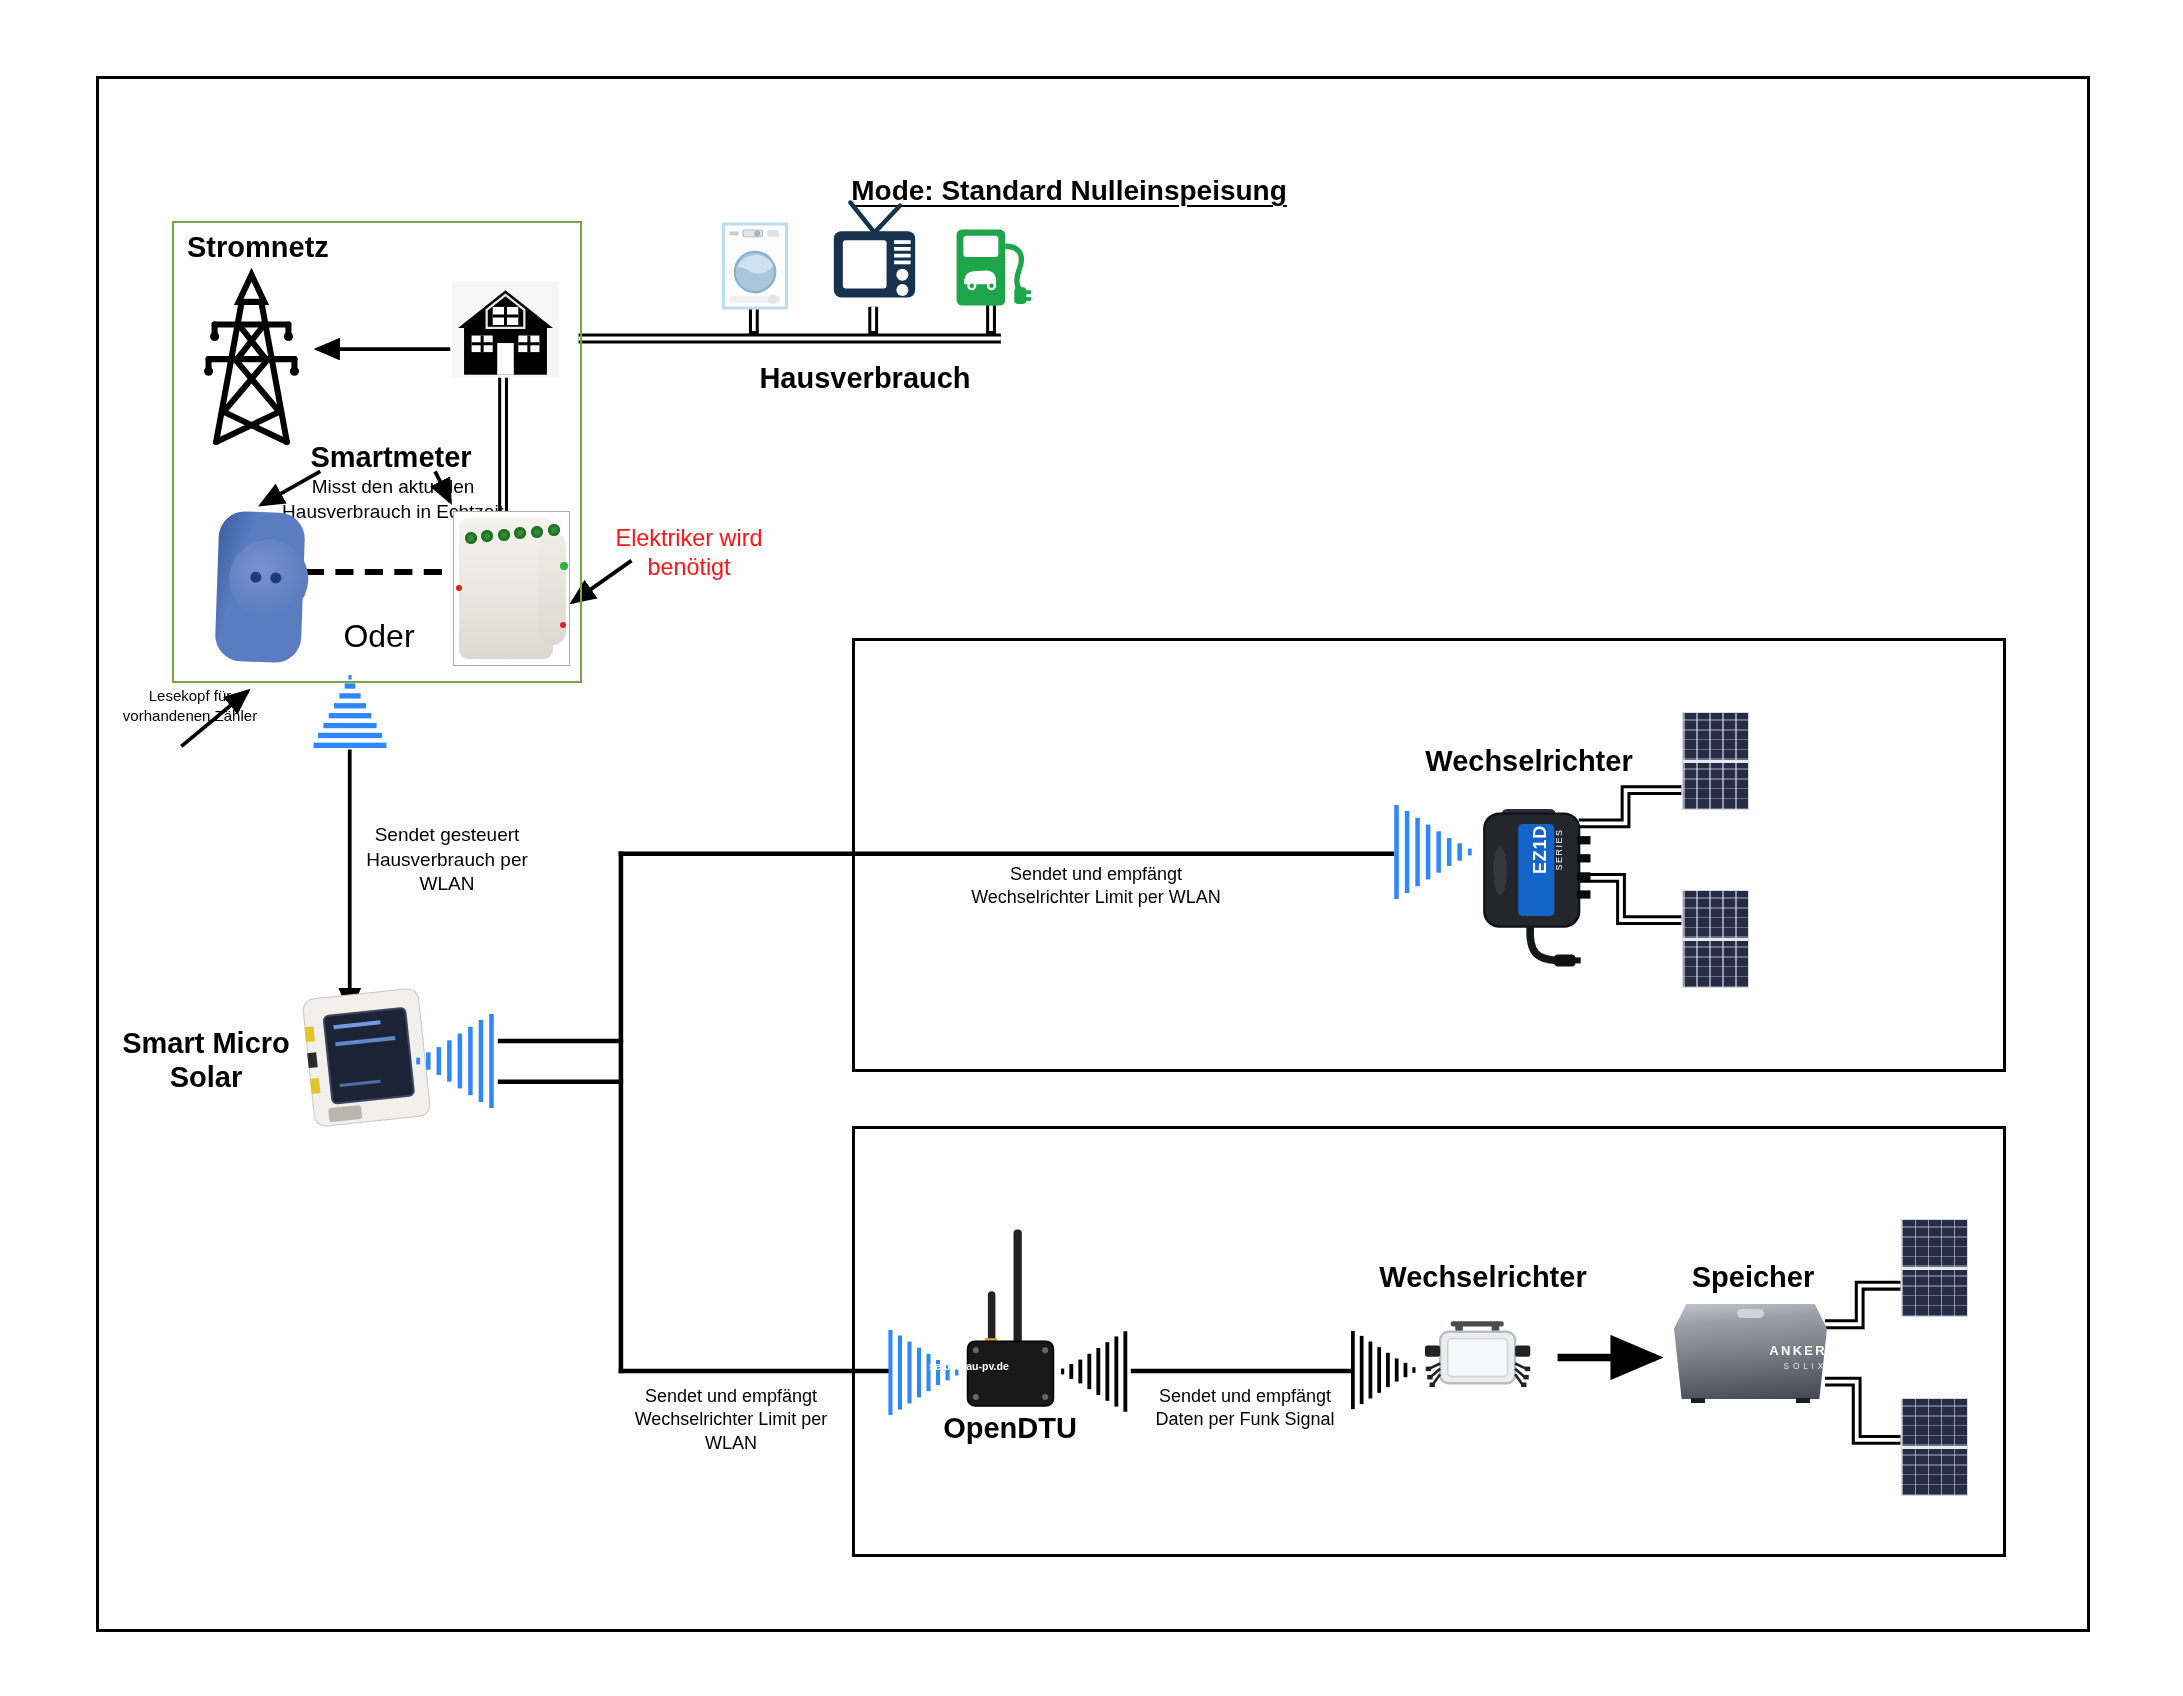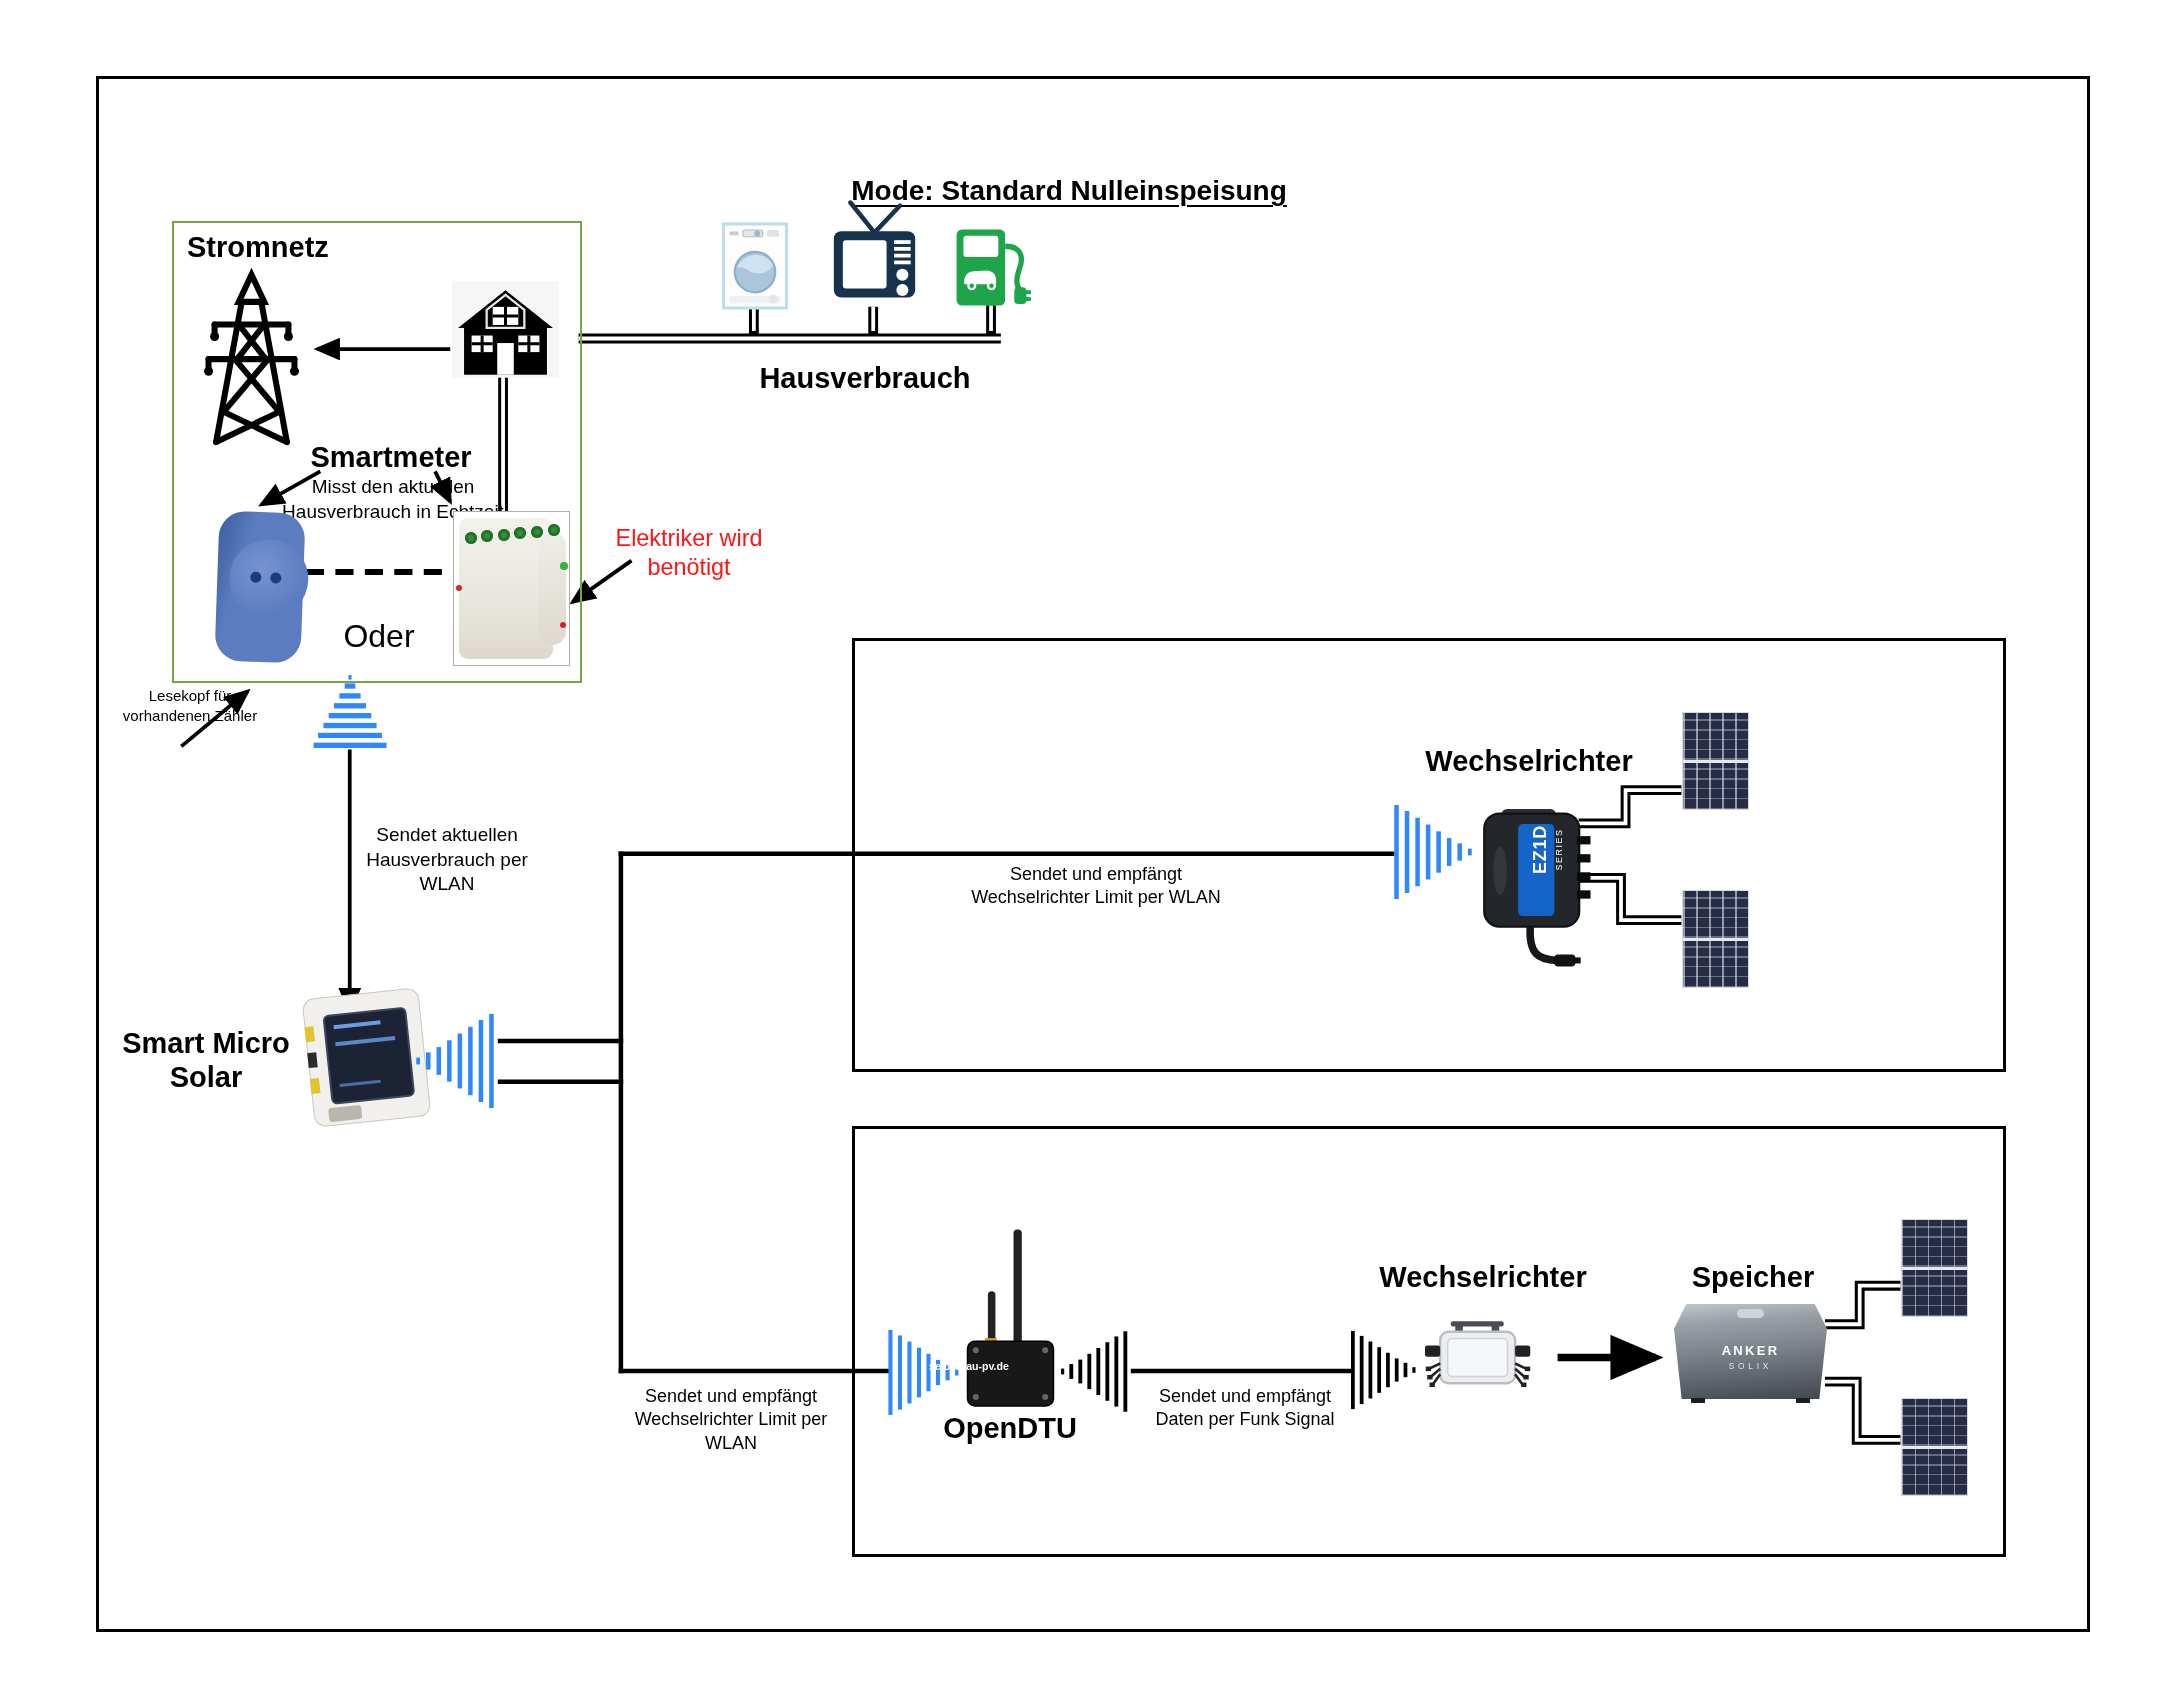--- a/index.html
+++ b/index.html
@@ -18,21 +18,21 @@
   .panel{background-color:#262c44;border:1.5px solid #d5d8e0;
     background-image:
       linear-gradient(#e8e8ee,#e8e8ee),
       repeating-linear-gradient(90deg,rgba(235,237,245,.55) 0 1.5px,transparent 1.5px 13px),
       repeating-linear-gradient(0deg,rgba(170,175,200,.5) 0 1.5px,transparent 1.5px 9.8px);
     background-repeat:no-repeat,repeat,repeat;
     background-size:100% 3px,auto,auto;
     background-position:0 50%,0 0,0 0;}
   .speicher{background:linear-gradient(175deg,#c2c7cd 0%,#9aa0a7 20%,#7d838b 48%,#42474f 100%);
     clip-path:polygon(8% 0,92% 0,100% 26%,95% 100%,5% 100%,0 26%);}
-  .scrtxt{position:absolute;left:0;right:0;color:#fff;text-align:center;font-weight:bold;}
+  .scrtxt{position:absolute;left:0;right:0;color:#fff;text-align:right;font-weight:bold;}
 </style>
 </head>
 <body>
 
 <div id="stage">
 
   <div class="abs frame" style="left:96px;top:76px;width:1988px;height:1550px;"></div>
 
   <div class="abs ctr title" style="left:1069px;top:175px;">Mode: Standard Nulleinspeisung</div>
 
@@ -221,21 +221,21 @@
       <rect x="29" y="37" width="42" height="7"></rect>
       <rect x="22" y="50" width="56" height="7"></rect>
       <rect x="15" y="63" width="70" height="7"></rect>
       <rect x="8" y="76" width="84" height="7"></rect>
       <rect x="2" y="89" width="96" height="7"></rect>
     </g>
   </svg>
 
   <div class="abs ctr note" style="left:190px;top:686px;font-size:15px;">Lesekopf für
 vorhandenen Zähler</div>
-  <div class="abs ctr note" style="left:447px;top:823px;">Sendet aktuellen
+  <div class="abs ctr note" style="left:447px;top:823px;">Sendet gesteuert
 Hausverbrauch per
 WLAN</div>
 
   <div class="abs ctr lbl big" style="left:206px;top:1026px;">Smart Micro
 Solar</div>
 
   <div class="abs" style="left:308px;top:993px;width:115px;height:127px;transform:rotate(-6deg);
               background:#f1f0ec;border:1.5px solid #c9c7c0;border-radius:12px;">
     <div class="abs" style="left:18px;top:16.6px;width:80px;height:86px;background:#1b2335;border:2.3px solid #3c465e;border-radius:6px;">
       <div class="abs" style="left:7.6px;top:9px;width:47px;height:4.5px;background:#6f9be0;"></div>

